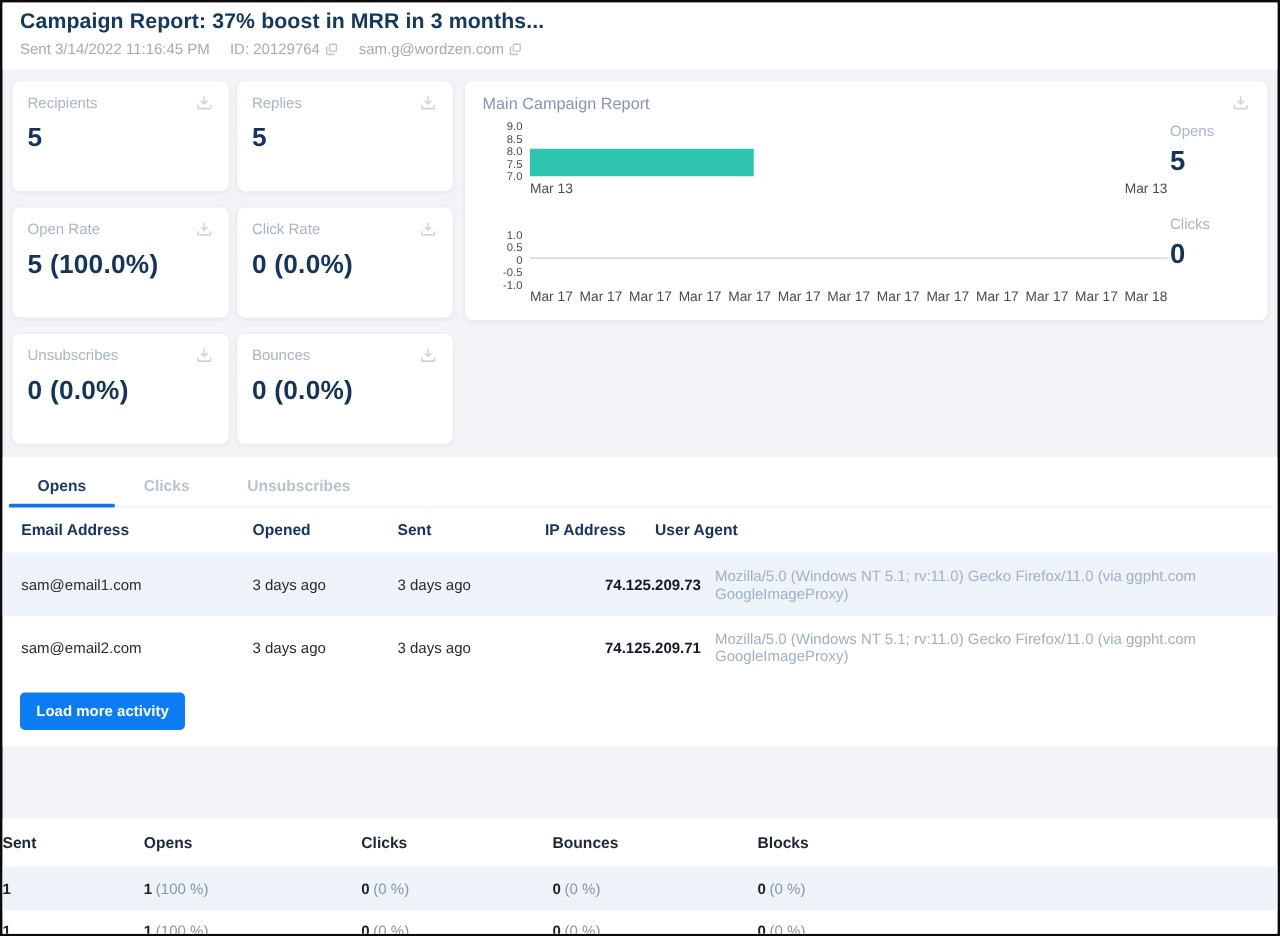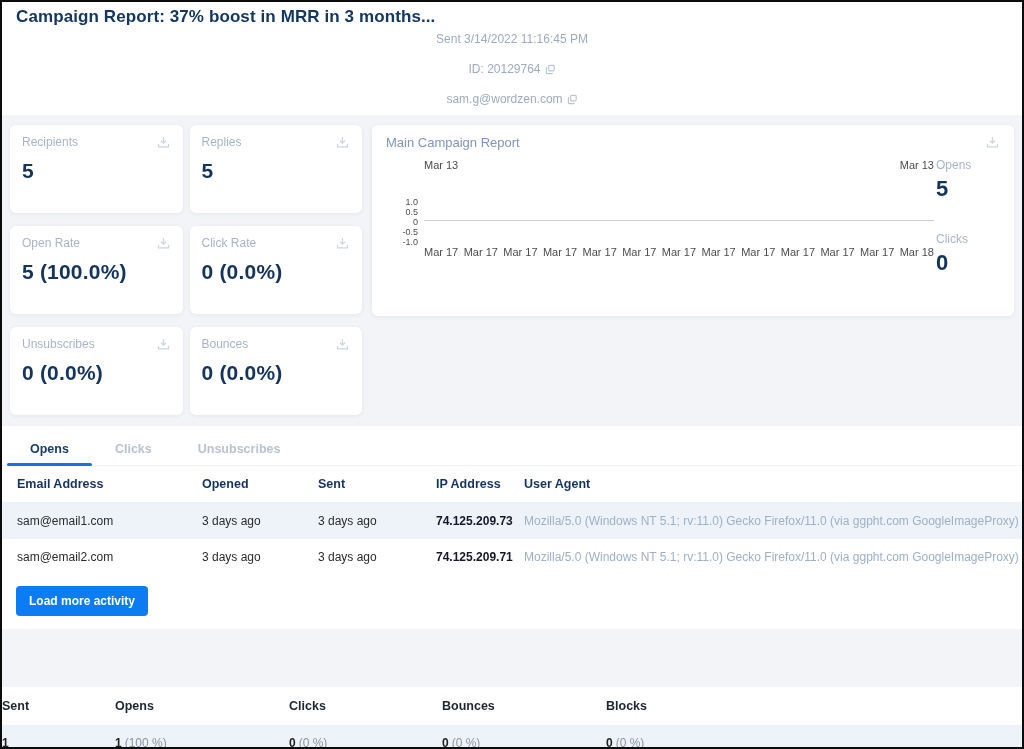--- a/index.html
+++ b/index.html
@@ -5,21 +5,21 @@
   * { margin:0; padding:0; box-sizing:border-box; }
   body { background:#555; font-family:"Liberation Sans", sans-serif; }
   .frame {
     width:1024px; height:749px; border:2px solid #0b0b0b;
     background:#f2f4f7; overflow:hidden; position:relative;
   }
   
   .hdr { background:#fff; padding:5px 14px 9px; }
   .hdr h1 { font-size:17px; font-weight:700; color:#153860; letter-spacing:.1px; }
   .meta { display:flex; align-items:center; gap:16px; margin-top:5px;
-          font-size:12px; color:#9fabbf;flex-direction:column; }
+          font-size:12px; color:#9fabbf; }
   .meta-item { display:flex; align-items:center; gap:4px; }
   .copy-ic { width:11px; height:11px; display:inline-block; cursor:pointer; }
   
   .dash { display:flex; gap:10px; padding:10px 8px 11px; }
   .stats-grid { width:352px; display:grid; grid-template-columns:1fr 1fr; gap:13px 7px; align-content:start; }
   .card { background:#fff; border-radius:6px; box-shadow:0 1px 4px rgba(40,60,90,.07); }
   .stat-card { height:88px; padding:10px 12px; }
   .stat-top { display:flex; justify-content:space-between; align-items:flex-start; }
   .stat-label { font-size:12px; color:#a9b5c7; }
   .dl-ic { width:15px; height:15px; color:#ccd6e1; cursor:pointer; flex:none; }
@@ -56,21 +56,21 @@
   .t-row { display:flex; align-items:center; font-size:12px; }
   .t-head { padding:11px 0; font-size:12.5px; font-weight:700; color:#15335e;
             border-bottom:1px solid #eef1f5; }
   .t-body-row { padding:11px 0; color:#2b2b2b; }
   .t-body-row.alt { background:#edf3f9; }
   .c-email { width:200px; padding-left:15px; }
   .c-opened { width:116px; }
   .c-sent { width:118px; }
   .c-ip { width:88px; }
   .c-ua { flex:1; }
-  .ip-val { font-weight:700; color:#17172b; }
+  .ip-val { font-weight:700; color:#17172b;margin-left:48px; }
   .ua-val { color:#9fb0c6; }
   .load-more { margin:11px 0 13px 14px; display:inline-block; background:#0b7cf2; color:#fff;
                font-family:inherit; font-size:12px; font-weight:700; border:none; border-radius:4px;
                padding:8px 13px; cursor:pointer; }
   .gray-gap { height:58px; }
   
   .domains { background:#fff; }
   .d-head { padding:12px 0; font-size:12.5px; font-weight:700; color:#1d2633;
             border-bottom:1px solid #eef1f5; }
   .d-row { padding:10px 0; color:#222; }
@@ -184,20 +184,32 @@
     <div class="card chart-card">
       <div class="chart-title-row">
         <span class="chart-title">Main Campaign Report</span>
         <svg class="dl-ic" viewBox="0 0 24 24">
             <use href="#dl-glyph"></use>
           </svg>
       </div>
       <div class="chart-body">
         <div class="charts-col">
 
+          <div class="mini-chart top-chart">
+            <div class="ticks">
+              <span>9.0</span>
+              <span>8.5</span>
+              <span>8.0</span>
+              <span>7.5</span>
+              <span>7.0</span>
+            </div>
+            <div class="plot">
+              <div class="bar"></div>
+            </div>
+          </div>
           <div class="x-labels">
             <span>Mar 13</span>
             <span>Mar 13</span>
           </div>
           <div class="chart-gap"></div>
 
           <div class="mini-chart bot-chart">
             <div class="ticks">
               <span>1.0</span>
               <span>0.5</span>

